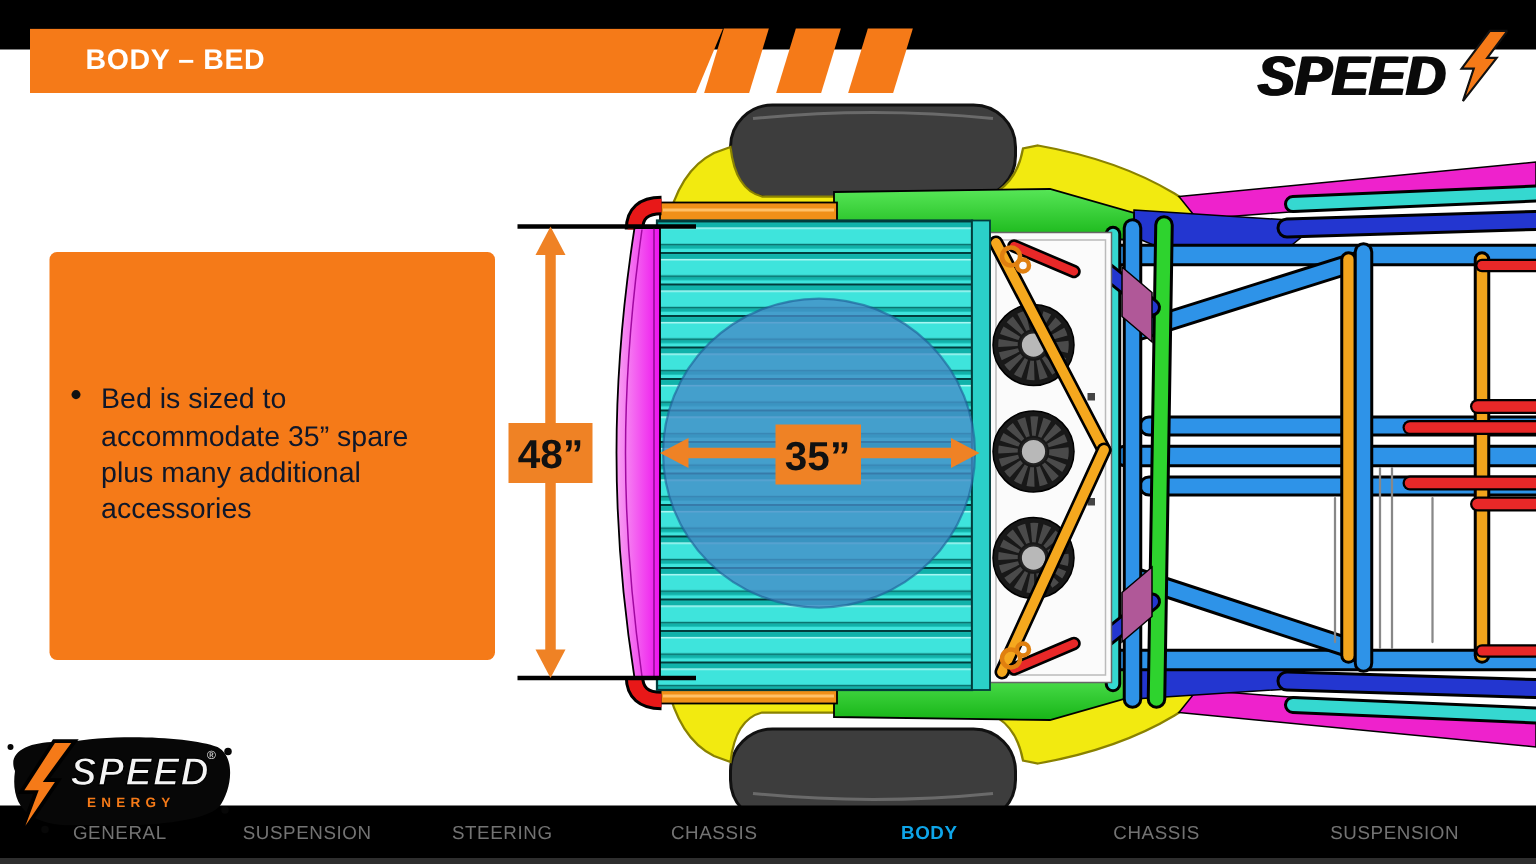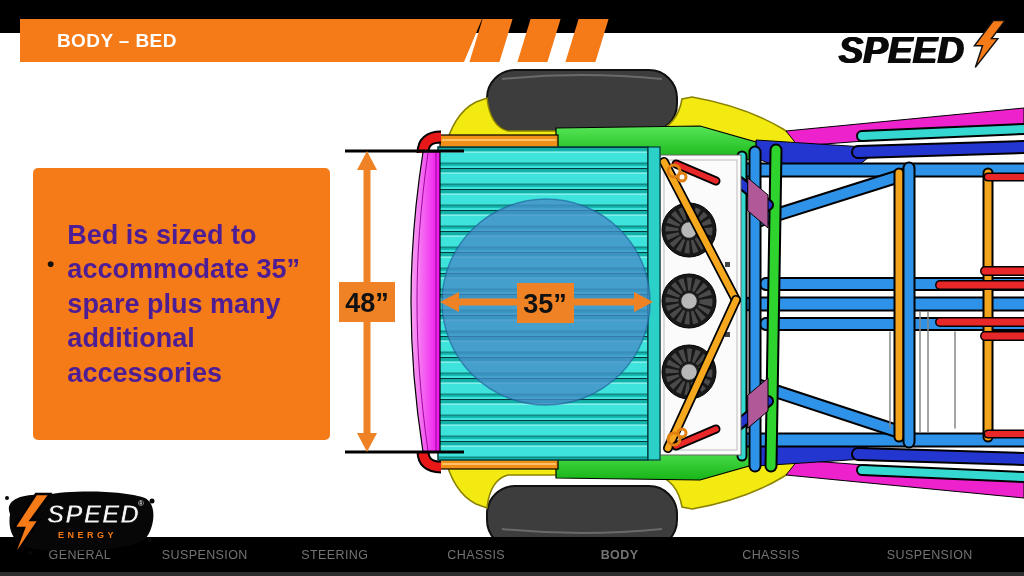--- a/index.html
+++ b/index.html
@@ -15,31 +15,31 @@
   .s1{left:476px}.s2{left:524px}.s3{left:572px}
   .brand{position:absolute;top:28px;right:16px;height:46px;display:flex;align-items:center;
     color:#0a0a0a;font-weight:bold;font-style:italic;font-size:37px;letter-spacing:0;
     text-shadow:.9px 0 0 #0a0a0a,-.9px 0 0 #0a0a0a;}
   .brand svg{margin:-14px 3px 0 5px;}
   
   .callout{position:absolute;left:33px;top:168px;width:297px;height:272px;background:#f57a18;
     border-radius:5px;display:flex;align-items:center;padding:0 20px 0 14px;box-sizing:border-box;}
   .callout .bullet{color:#111;font-size:21px;font-weight:bold;margin:0 13px 0 0;align-self:flex-start;
     position:relative;top:84px;}
-  .callout .btext{color:#4c1d95;font-size:27px;font-weight:bold;line-height:1.28;width:250px;}
+  .callout .btext{color:#0f172a;font-size:19px;font-weight:normal;line-height:1.28;width:250px;}
   
   .vehicle{position:absolute;left:330px;top:60px;}
   
   .footer-logo{position:absolute;left:0;top:488px;z-index:6;}
   
   .nav{position:absolute;left:0;top:537px;width:1024px;height:39px;background:#000;z-index:5;}
   .nav:after{content:"";position:absolute;left:0;bottom:0;width:100%;height:4px;background:#2e2e2e;}
   .nav .item{position:absolute;top:11px;transform:translateX(-50%);color:#737373;
     font-size:12.5px;letter-spacing:.4px;white-space:nowrap;cursor:pointer;}
-  .nav .item.active{color:#737373;font-weight:bold;}
+  .nav .item.active{color:#0ea5e9;font-weight:bold;}
   .n1{left:7.8%}.n2{left:20%}.n3{left:32.7%}.n4{left:46.5%}.n5{left:60.5%}.n6{left:75.3%}.n7{left:90.8%}
 </style>
 </head>
 <body>
 
 <div class="slide">
 
   <div class="top-black"></div>
   <div class="header-bar">
     <span class="title">BODY – BED</span>

